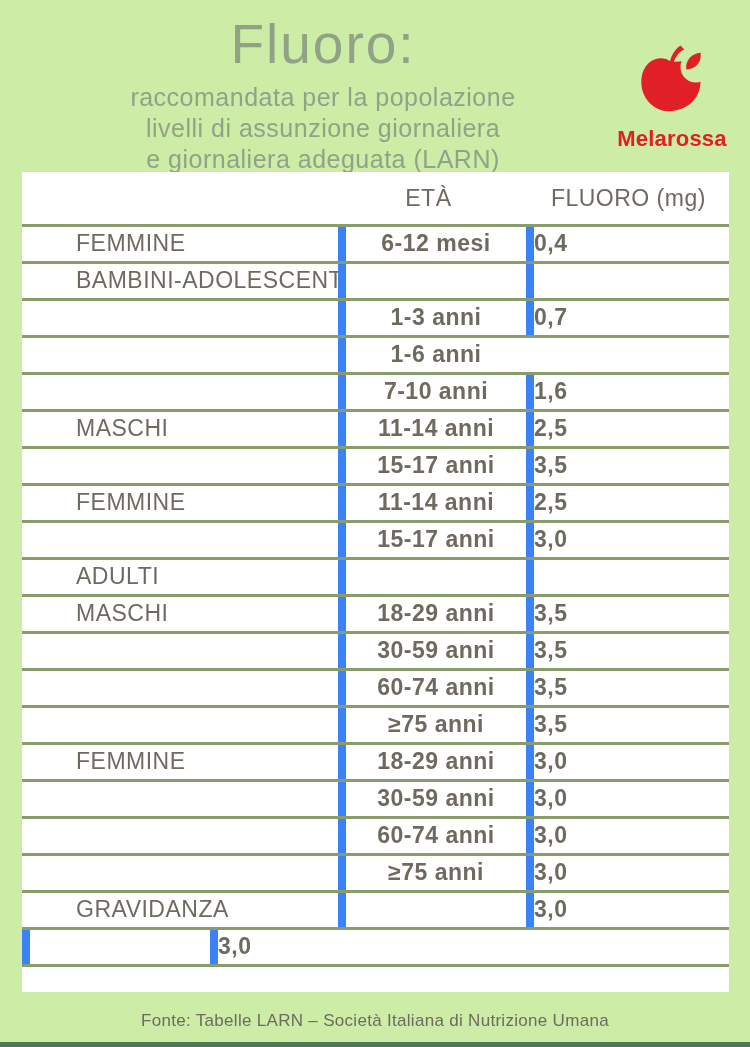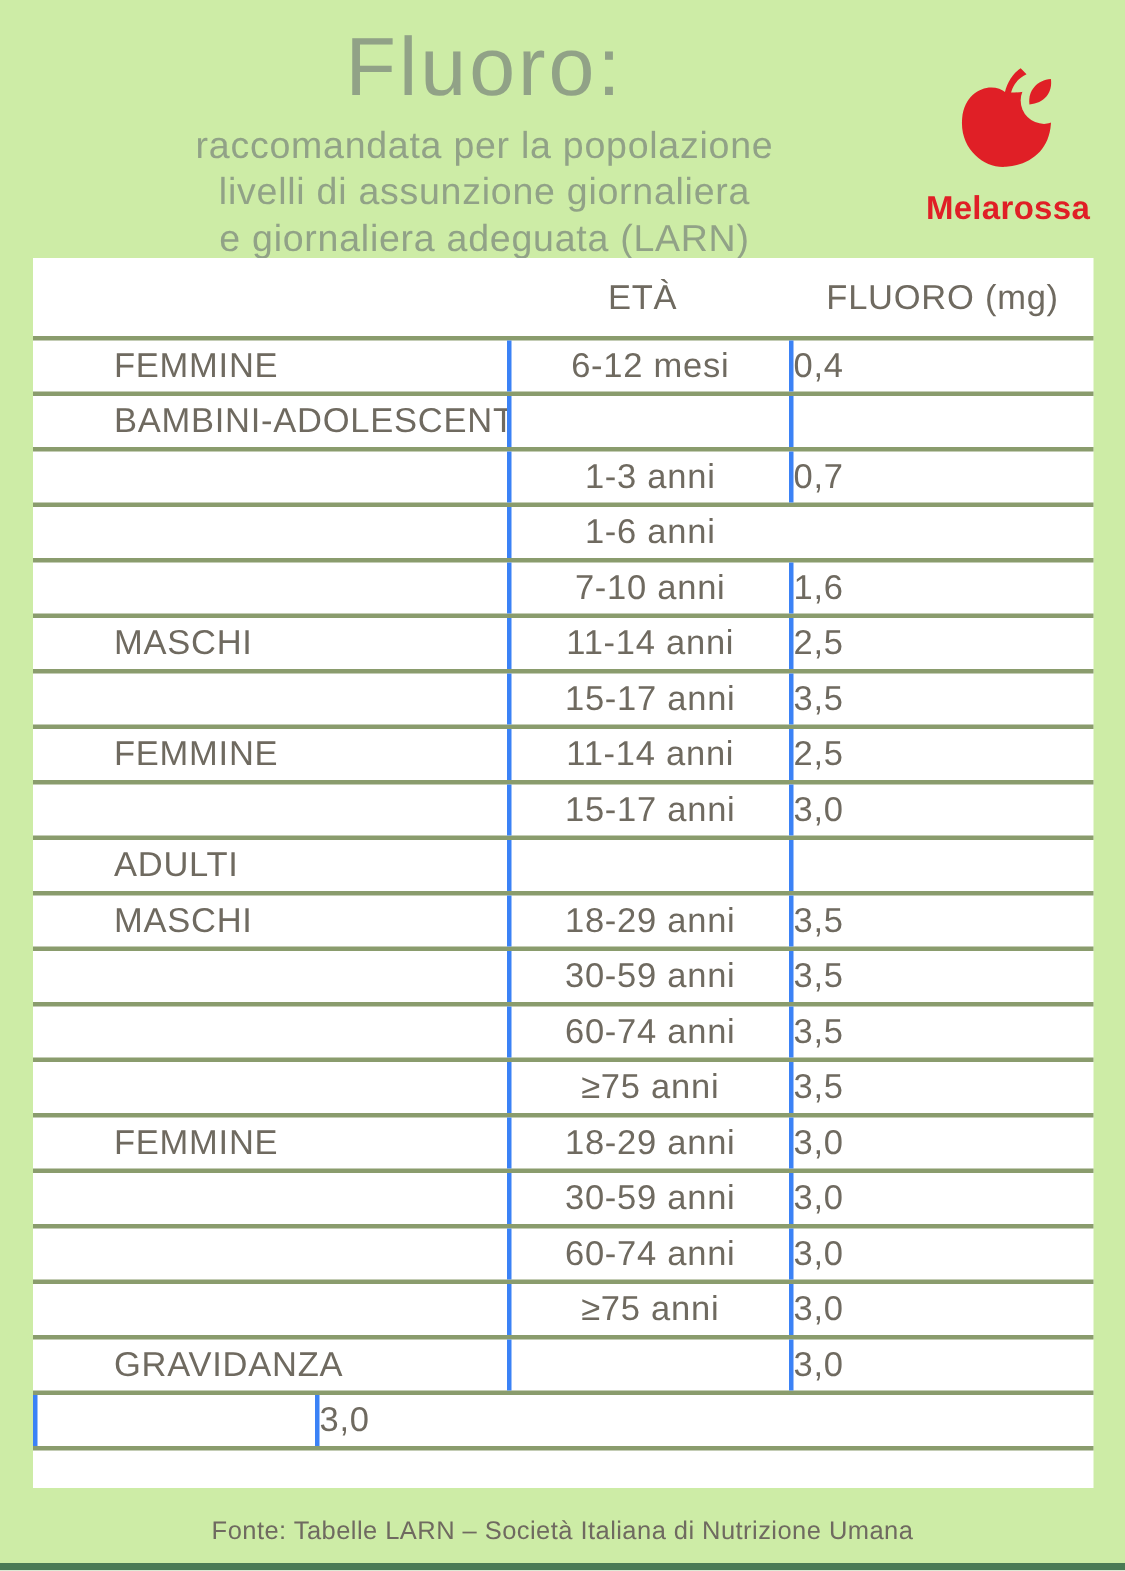--- a/index.html
+++ b/index.html
@@ -44,21 +44,21 @@
     background:#ffffff;
     color:#6f6a60;
   }
   .t-row{display:flex;box-sizing:border-box;}
   .t-header{height:52px;gap:40px;}
   .t-data{height:37px;border-top:3px solid #8a9c6d;}
   .t-cell{box-sizing:border-box;overflow:hidden;white-space:nowrap;}
   .c1{width:316px;text-align:left;padding-left:54px;}
   .c2{width:188px;text-align:center;}
   .c3{width:203px;text-align:left;}
-  .t-data .c2,.t-data .c3{border-left:3px solid #3b82f6;}
+  .t-data .c2,.t-data .c3{border-left:8px solid #3b82f6;font-weight:bold;}
   .t-header .t-cell{line-height:52px;font-size:23px;letter-spacing:0.5px;}
   .t-data .t-cell{line-height:33px;font-size:23px;letter-spacing:0.5px;}
   .t-foot{height:28px;border-top:3px solid #8a9c6d;box-sizing:border-box;}
   
   .footer{
     position:absolute;
     left:0;bottom:16px;width:750px;
     text-align:center;
     font-size:17px;
     letter-spacing:0.3px;

